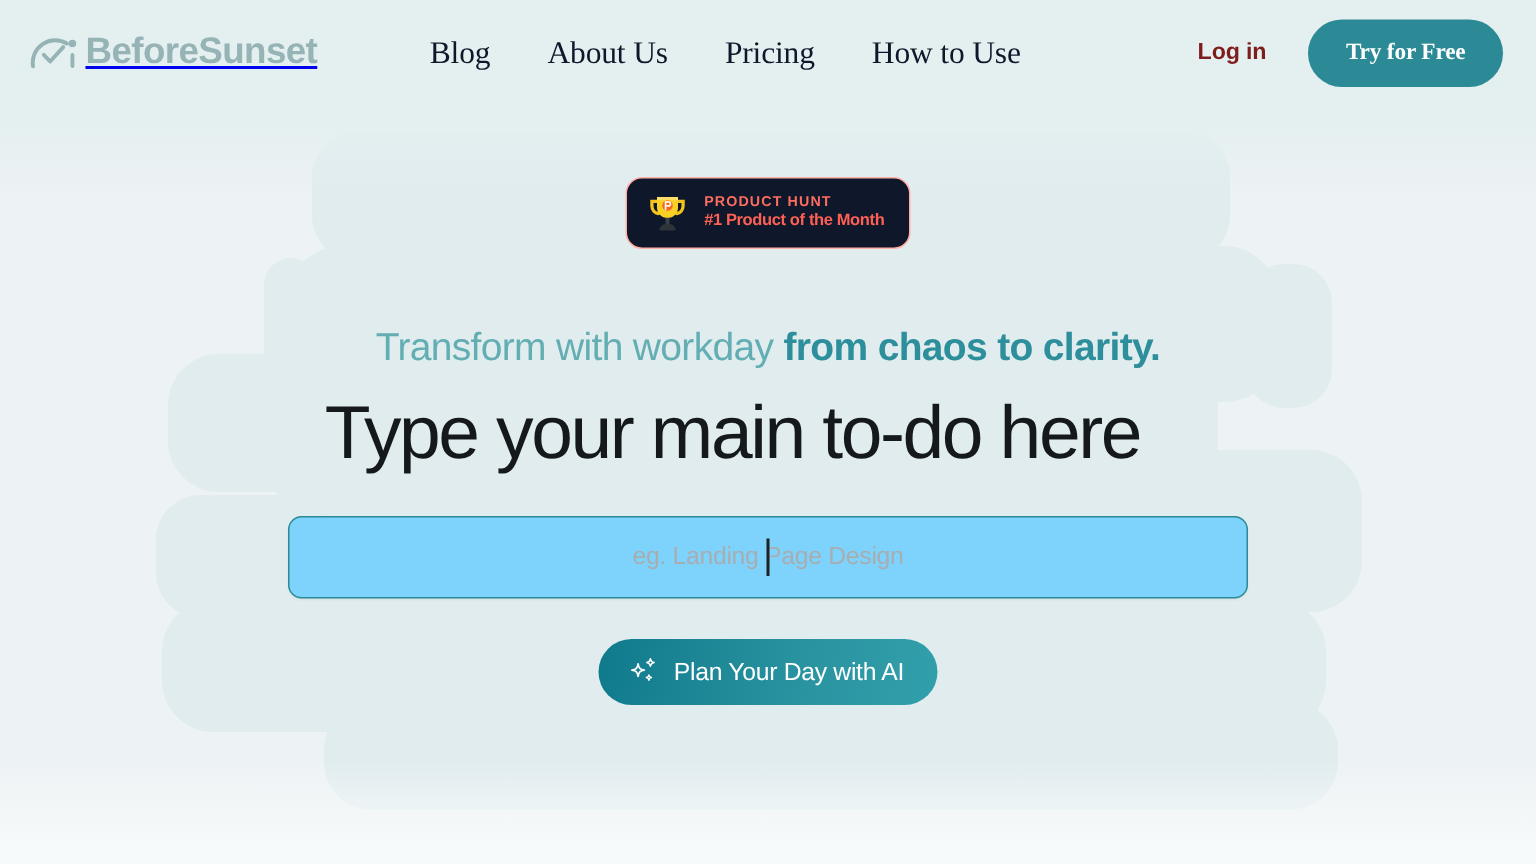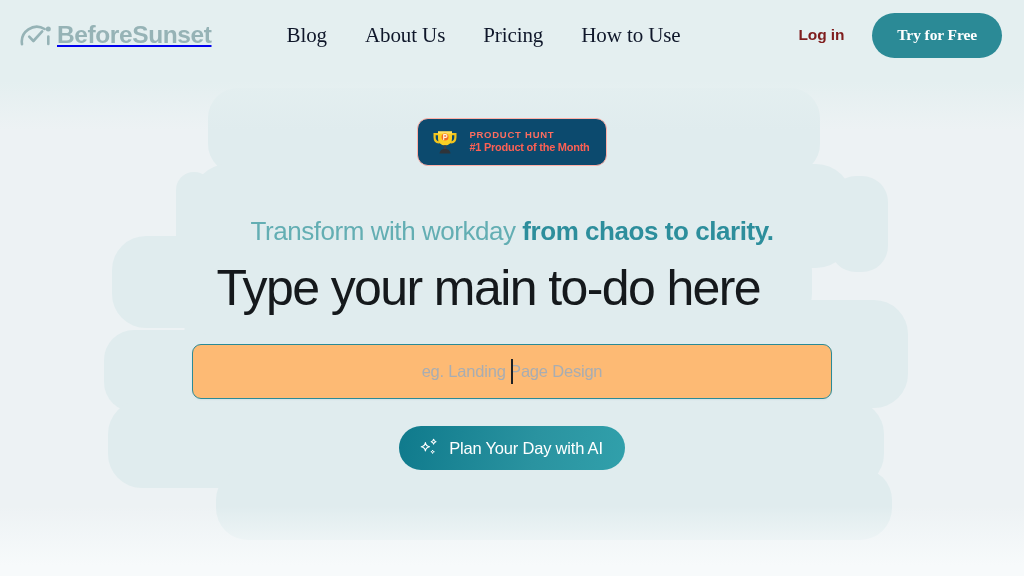--- a/index.html
+++ b/index.html
@@ -123,21 +123,21 @@
     flex-direction: column;
     align-items: center;
     padding-top: 48px;
   }
 
   
   #product-hunt-badge {
     display: flex;
     align-items: center;
     gap: 10px;
-    background: #0c4a6e;
+    background: #0f172a;
     border: 1.4px solid #ffb1a8;
     border-radius: 11px;
     padding: 9px 16px 9px 13px;
     text-decoration: none;
   }
   #trophy-icon { flex: 0 0 auto; display: block; }
   #badge-texts { display: flex; flex-direction: column; gap: 1px; }
   #badge-kicker {
     font-size: 9.5px;
     font-weight: bold;
@@ -182,21 +182,21 @@
   
   #todo-input-wrap {
     margin-top: 29px;
     width: 640px;
     height: 55px;
     position: relative;
   }
   #todo-input {
     width: 100%;
     height: 100%;
-    background: #fdba74;
+    background: #7dd3fc;
     border: 1.6px solid #2b8a96;
     border-radius: 9px;
     font-family: inherit;
     font-size: 16.5px;
     color: #2b2f33;
     text-align: center;
     letter-spacing: -0.2px;
     outline: none;
     box-shadow: 0 1px 2px rgba(20,60,70,.05);
   }

